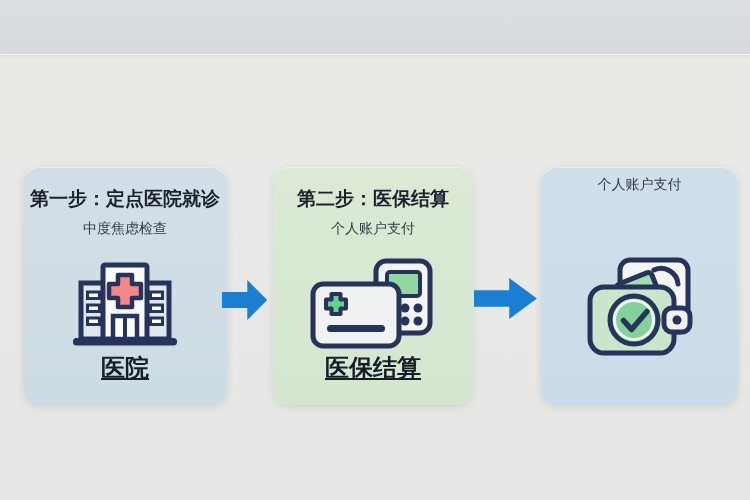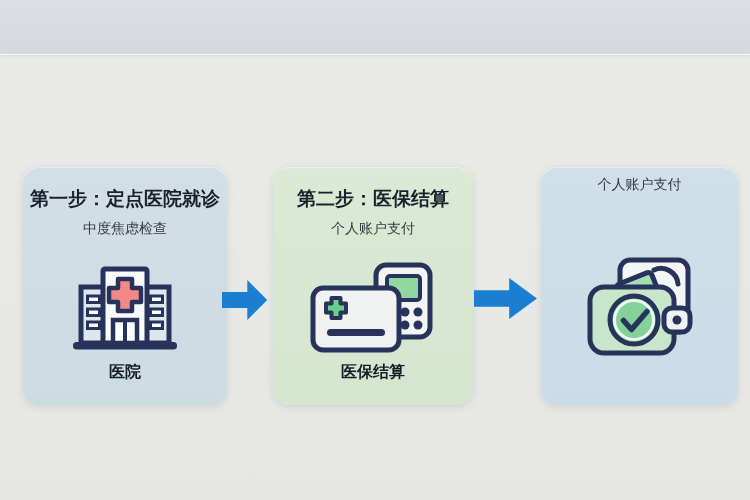--- a/index.html
+++ b/index.html
@@ -30,22 +30,22 @@
     white-space:nowrap;letter-spacing:0;line-height:1.2;
   }
   .card-subtitle{
     margin:9px 0 16px 0;font-size:14px;font-weight:400;color:#343a44;
     white-space:nowrap;line-height:1.2;
   }
   .icon-wrap{
     flex:1;display:flex;align-items:center;justify-content:center;width:100%;
   }
   .card-label{
-    margin:0 0 24px 0;font-size:16px;font-weight:700;color:#161c28;
-    white-space:nowrap;line-height:1.1;
+    margin:0 0 24px 0;font-size:24px;font-weight:700;color:#161c28;
+    white-space:nowrap;line-height:1.1;text-decoration:underline;
   }
   .arrow{position:absolute;display:block;}
   .arrow-1{left:222px;top:277px;width:46px;height:46px;}
   .arrow-2{left:474px;top:275px;width:64px;height:47px;}
 </style>
 </head>
 <body>
 
 <div class="stage">
 

